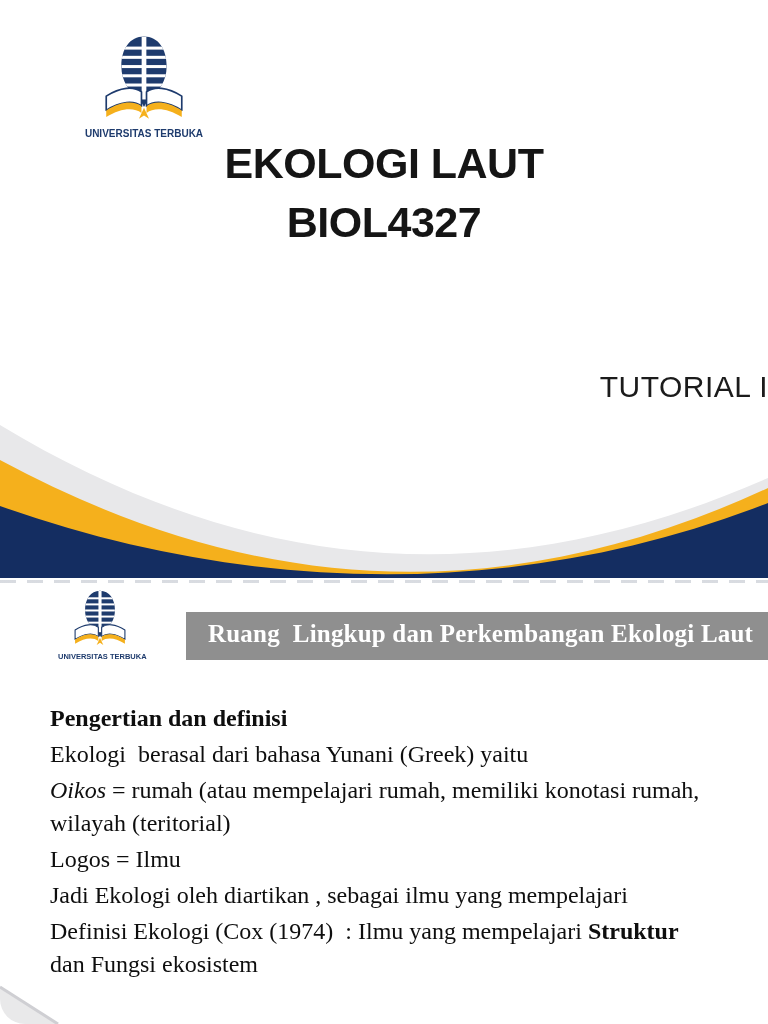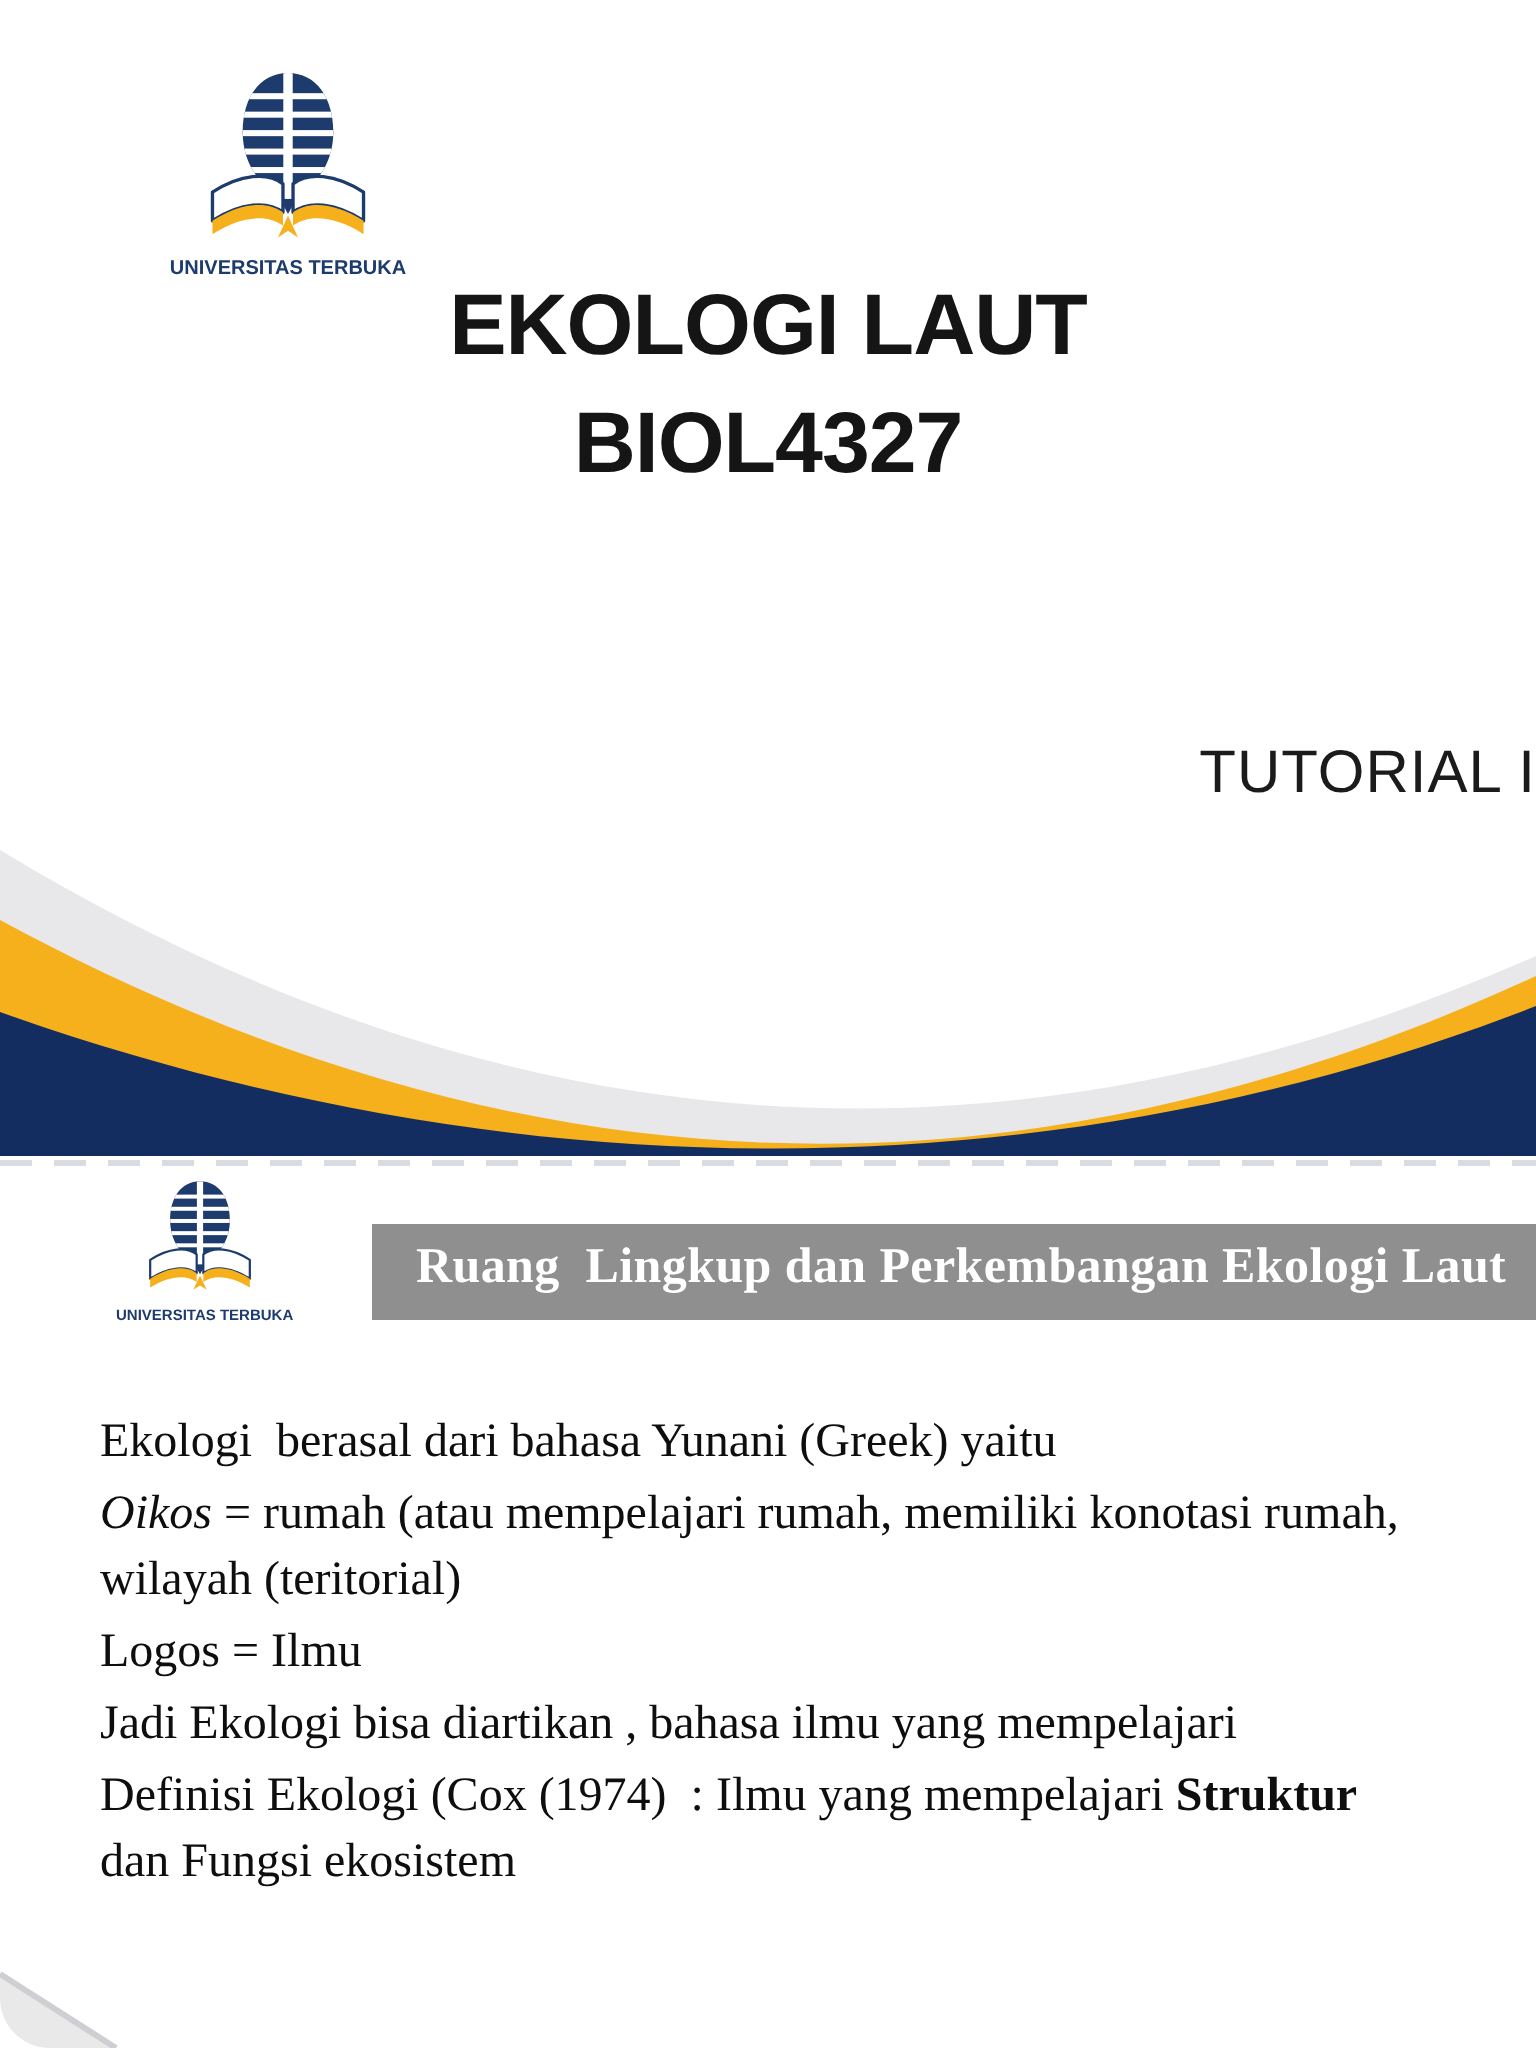--- a/index.html
+++ b/index.html
@@ -125,25 +125,26 @@
         <path class="cover" d="M5,91 C22,80 38,79 47,86 L47,94 C38,87 22,88 5,99 Z"></path>
         <path class="cover" d="M95,91 C78,80 62,79 53,86 L53,94 C62,87 78,88 95,99 Z"></path>
         <path class="cover" d="M50,88 L44,101 L50,97 L56,101 Z"></path>
       </svg>
       <div class="logo-caption">UNIVERSITAS TERBUKA</div>
     </div>
 
     <div class="banner">Ruang  Lingkup dan Perkembangan Ekologi Laut</div>
 
     <div class="body-text">
+        <div class="body-line"><span class="bold">Pengertian dan definisi</span></div>
         <div class="body-line para-start"><span>Ekologi  berasal dari bahasa Yunani (Greek) yaitu</span></div>
         <div class="body-line para-start"><span class="italic">Oikos</span><span> = rumah (atau mempelajari rumah, memiliki konotasi rumah,</span></div>
         <div class="body-line"><span>wilayah (teritorial)</span></div>
         <div class="body-line para-start"><span>Logos = Ilmu</span></div>
-        <div class="body-line para-start"><span>Jadi Ekologi bisa diartikan , bahasa ilmu yang mempelajari</span></div>
+        <div class="body-line para-start"><span>Jadi Ekologi oleh diartikan , sebagai ilmu yang mempelajari</span></div>
         <div class="body-line para-start"><span>Definisi Ekologi (Cox (1974)  : Ilmu yang mempelajari </span><span class="bold">Struktur</span></div>
         <div class="body-line"><span>dan Fungsi ekosistem</span></div>
       </div>
 
     <svg class="corner-wedge" viewBox="0 0 70 49" aria-hidden="true">
       <path d="M0,12 L58,49 L0,49 Z" fill="#e9e9ea"></path>
       <path d="M0,12 L58,49" stroke="#cfcfd3" stroke-width="3" fill="none"></path>
     </svg>
   </div>
 

